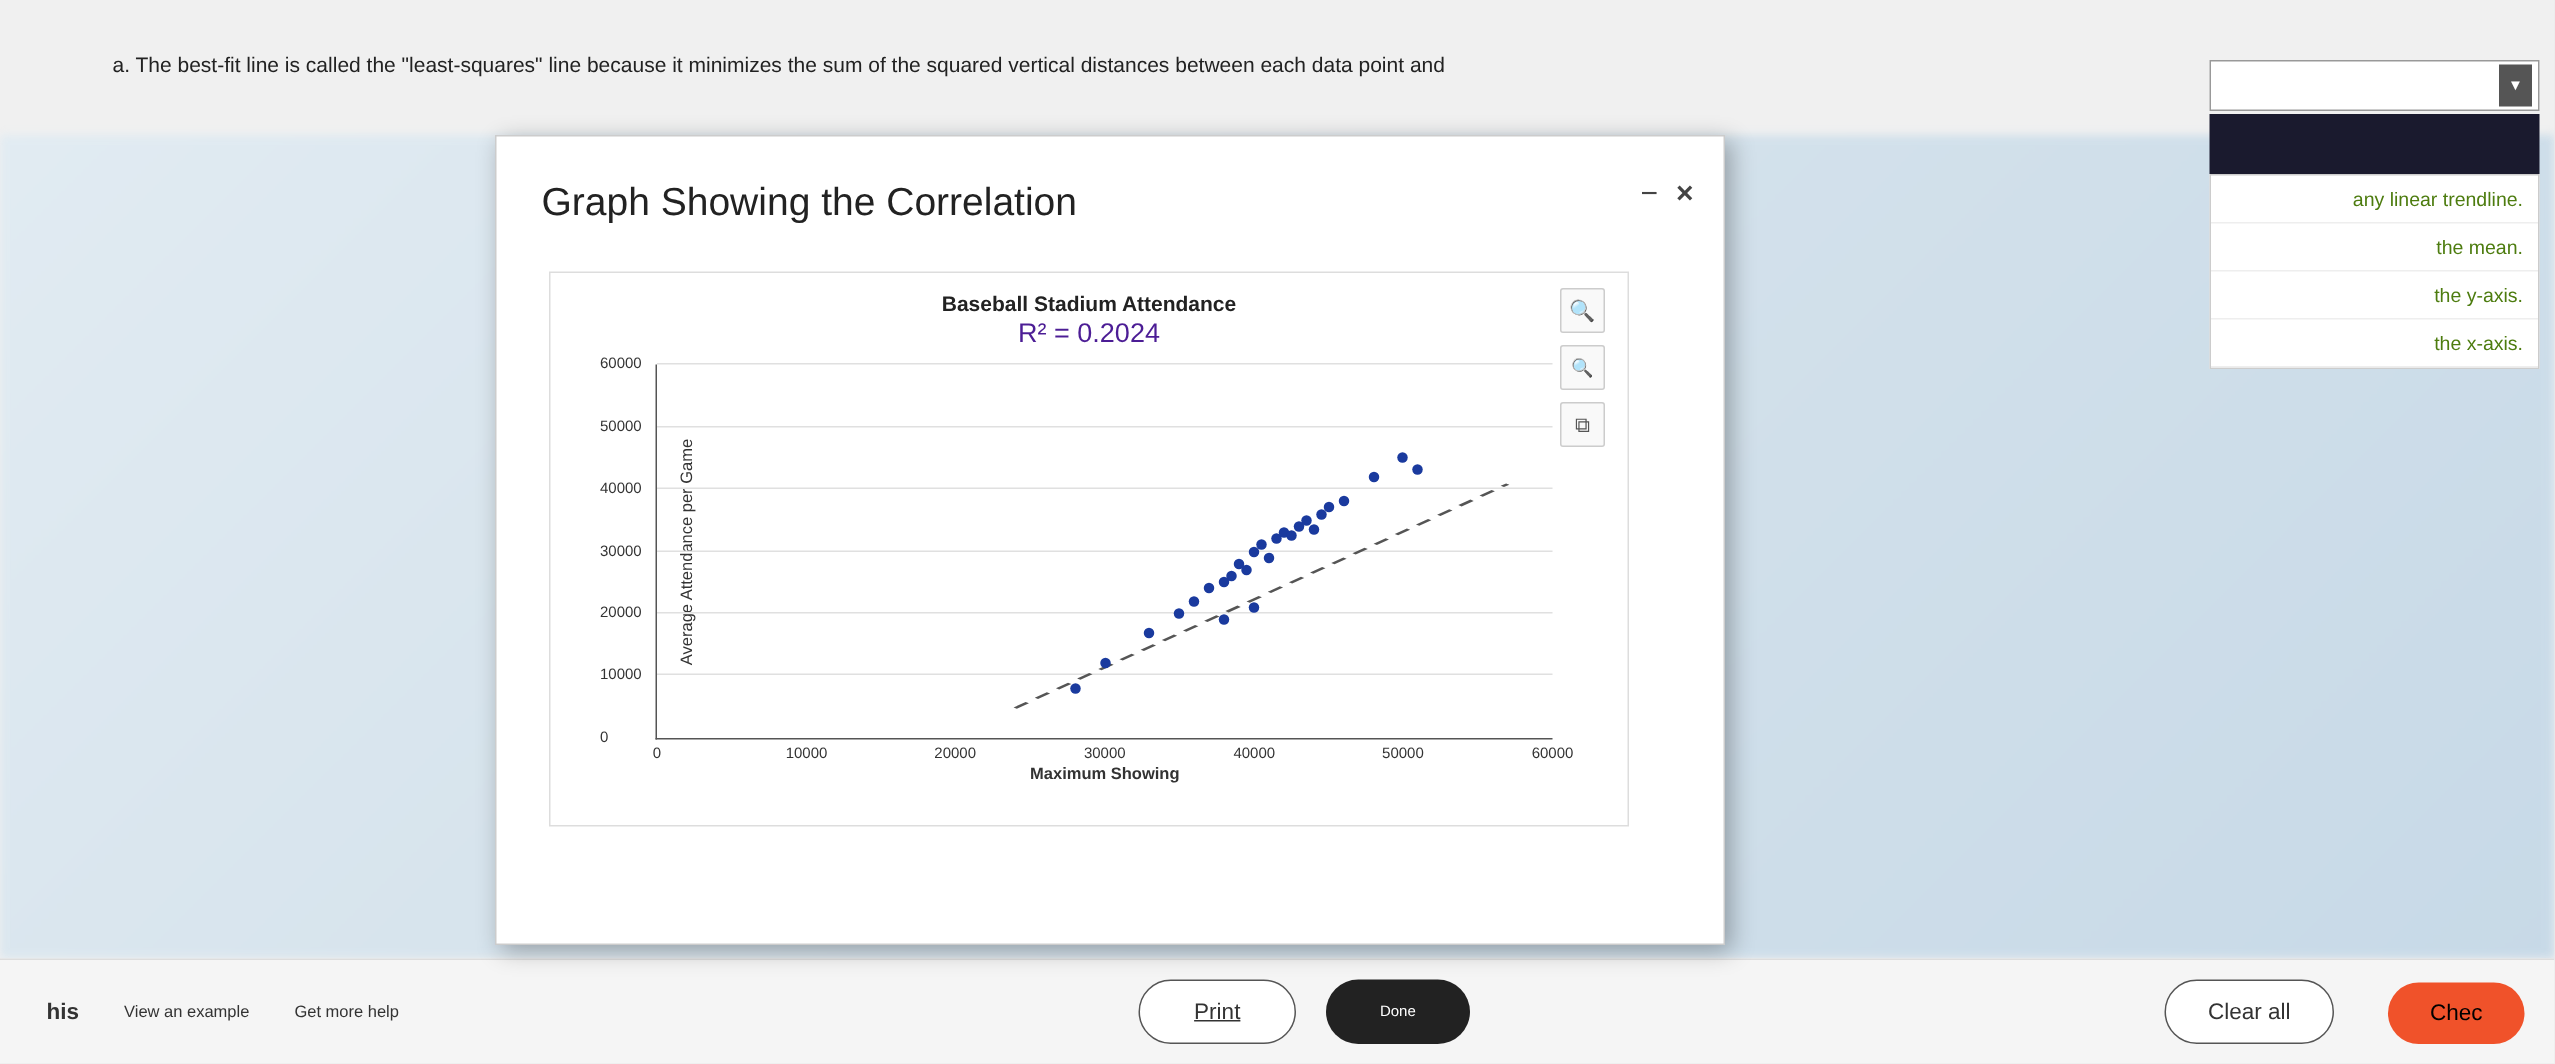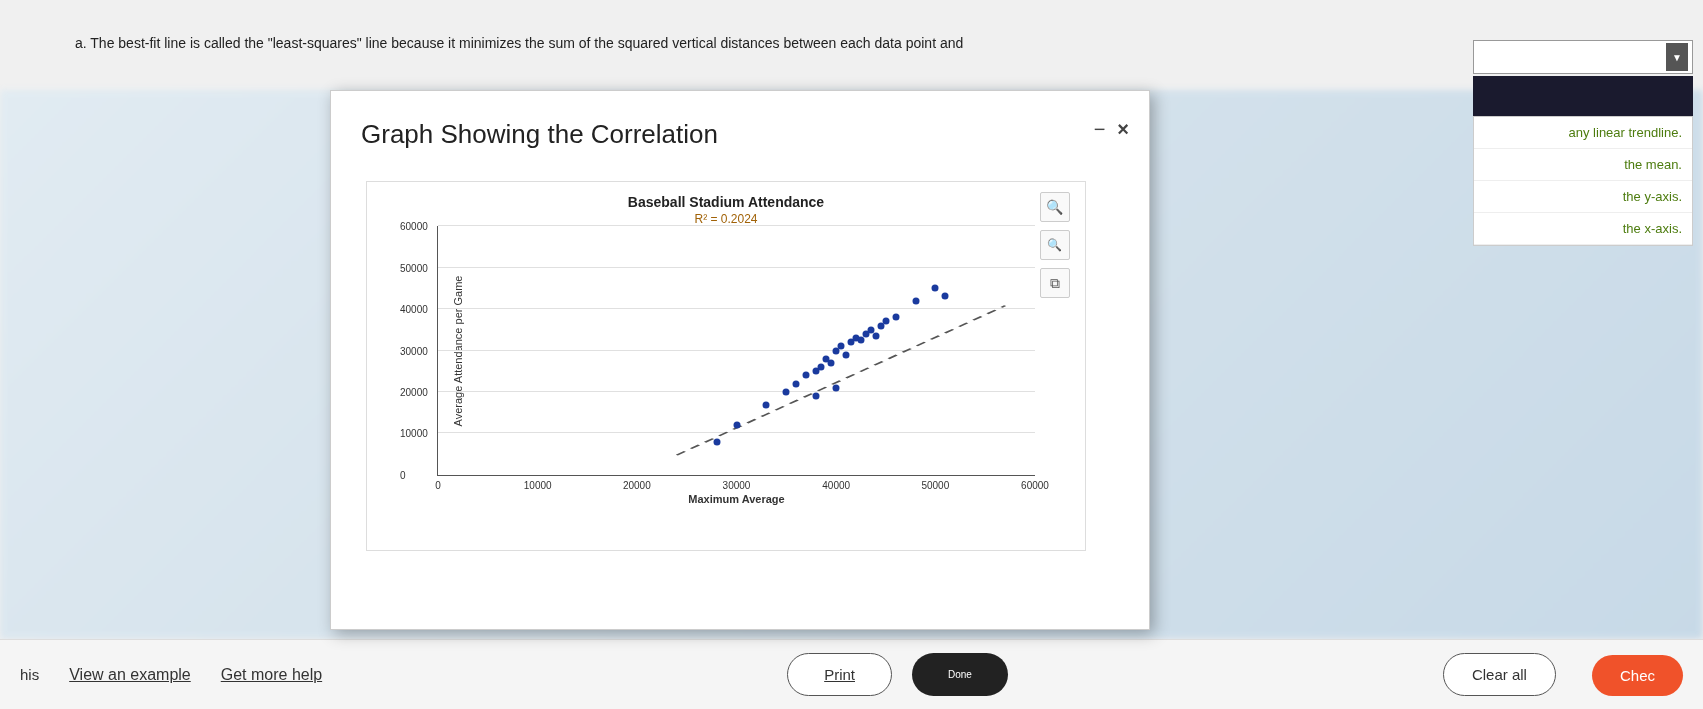--- a/index.html
+++ b/index.html
@@ -148,23 +148,23 @@
 
     .chart-equation {
       text-align: center;
       font-size: 12px;
       color: #333;
       line-height: 1.5;
     }
 
     .chart-r2 {
       text-align: center;
-      font-size: 12px;
-      color: #a16207;
-      margin-bottom: 0;
+      font-size: 18px;
+      color: #4c1d95;
+      margin-bottom: 10px;
     }
 
     .chart-inner {
       position: relative;
       margin: 0 50px 40px 70px;
       height: 250px;
       border-left: 1.5px solid #555;
       border-bottom: 1.5px solid #555;
     }
 
@@ -268,29 +268,29 @@
       height: 70px;
       background: #f5f5f5;
       border-top: 1px solid #ddd;
       display: flex;
       align-items: center;
       padding: 0 20px;
     }
 
     .bottom-text {
       font-size: 15px;
-      font-weight: normal;
+      font-weight: bold;
       color: #333;
       margin-right: 30px;
+      margin-left: 11px;
     }
 
     .bottom-link {
-      font-size: 16px;
-      color: #333;
-      text-decoration: underline;
+      font-size: 11px;
+      color: #333;
       cursor: pointer;
       margin-right: 30px;
     }
 
     .bottom-center {
       flex: 1;
       display: flex;
       justify-content: center;
       gap: 20px;
     }
@@ -327,21 +327,21 @@
       margin-right: 10px;
     }
 
     .btn-check {
       padding: 12px 28px;
       border: none;
       background: #f0522a;
       border-radius: 25px;
       font-size: 15px;
       cursor: pointer;
-      color: #ffffff;
+      color: #000000;
     }
 
     .bottom-right {
       display: flex;
       align-items: flex-end;
       gap: 26px;
     }
 
     
     .bg-scatter {
@@ -395,21 +395,21 @@
       <div class="chart-icons">
         <div class="chart-icon-btn">🔍</div>
         <div class="chart-icon-btn" style="font-size:12px;">🔍</div>
         <div class="chart-icon-btn">⧉</div>
       </div>
 
       <div class="chart-inner">
 
         <div class="y-axis-label">Average Attendance per Game</div>
 
-        <div class="x-axis-label">Maximum Average</div>
+        <div class="x-axis-label">Maximum Showing</div>
 
         <div class="y-tick" style="bottom: 100%;">60000</div>
         <div class="y-tick-line" style="bottom: 100%;"></div>
 
         <div class="y-tick" style="bottom: 83.3%;">50000</div>
         <div class="y-tick-line" style="bottom: 83.3%;"></div>
 
         <div class="y-tick" style="bottom: 66.7%;">40000</div>
         <div class="y-tick-line" style="bottom: 66.7%;"></div>
 

